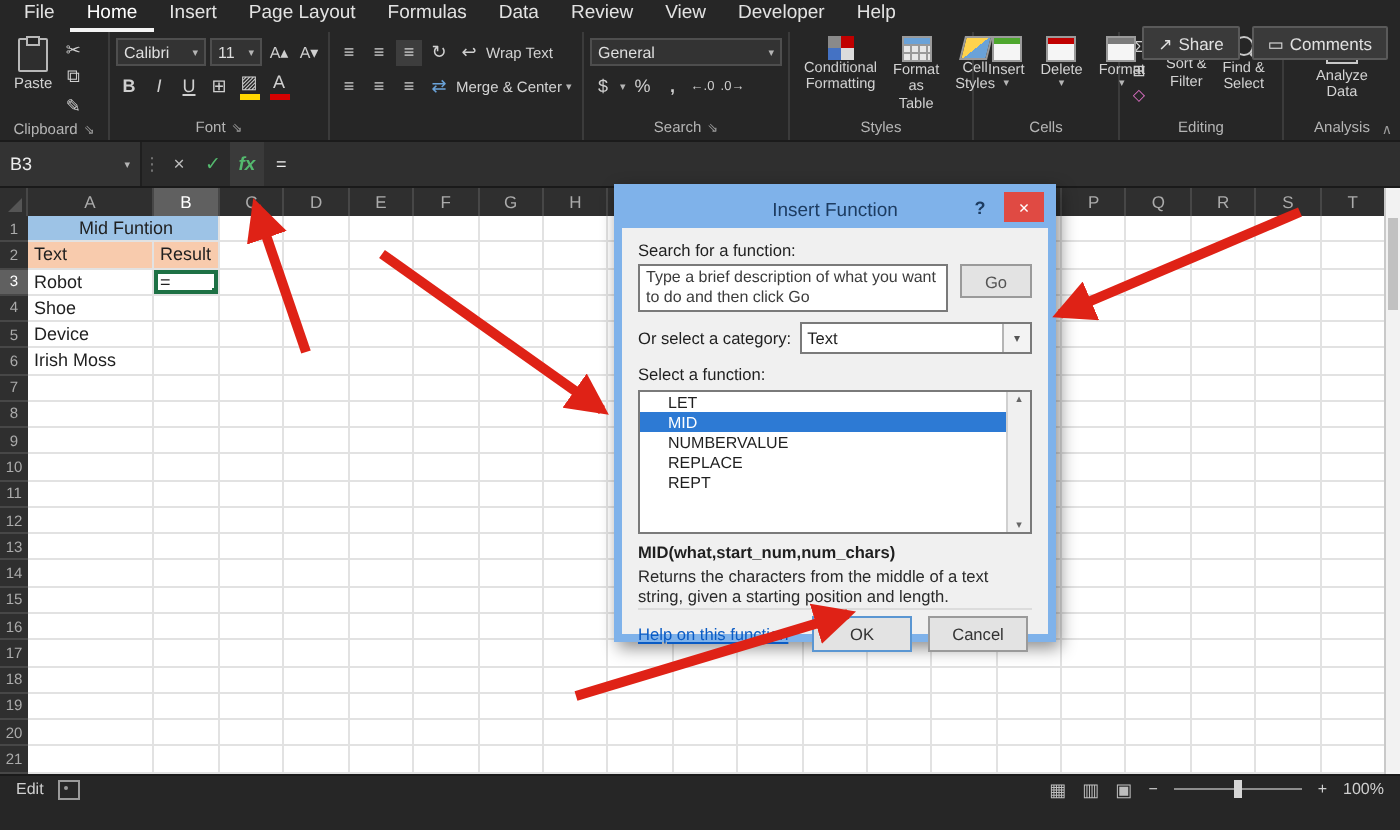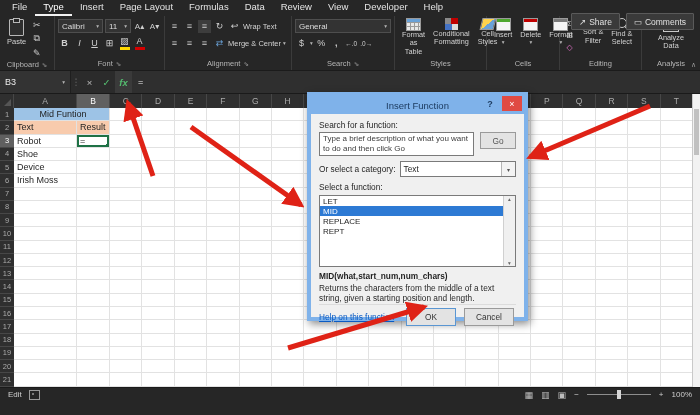--- a/index.html
+++ b/index.html
@@ -112,21 +112,21 @@
   .searchbox{flex:1;height:20px;background:#fff;border:1px solid #7a7a7a;font-size:8px;color:#3c3c3c;
              padding:1px 3px;line-height:1.2;}
   .gobtn{width:34px;height:15px;background:#e3e3e3;border:1px solid #9a9a9a;font-size:8.3px;color:#555;
          display:flex;align-items:center;justify-content:center;}
   .catrow{display:flex;align-items:center;gap:4px;margin-top:5px;}
   .select{flex:1;height:14px;background:#fff;border:1px solid #7a7a7a;display:flex;align-items:center;
           justify-content:space-between;font-size:8.3px;padding-left:3px;}
   .selcaret{width:13px;height:100%;border-left:1px solid #b5b5b5;background:#f3f3f3;display:flex;
             align-items:center;justify-content:center;font-size:6px;color:#555;}
   .flist{height:70px;background:#fff;border:1px solid #7a7a7a;position:relative;overflow:hidden;margin-top:1px;}
-  .fitem{height:10px;font-size:8px;color:#1f1f1f;display:flex;align-items:center;padding-left:3px;}
+  .fitem{height:10px;font-size:8px;color:#1f1f1f;display:flex;align-items:center;padding-left:14px;}
   .fitem.sel{background:#2d7ad4;color:#fff;}
   .lscroll{position:absolute;top:0;right:0;bottom:0;width:11px;background:#f0f0f0;border-left:1px solid #d0d0d0;
            display:flex;flex-direction:column;justify-content:space-between;align-items:center;font-size:5.5px;color:#666;}
   .sig{font-weight:bold;margin-top:4px;font-size:8.3px;}
   .desc{margin-top:2px;line-height:1.25;color:#2a2a2a;}
   .dfooter{margin-top:auto;border-top:1px solid #dcdcdc;height:24px;display:flex;align-items:center;flex:none;}
   .helplink{color:#0a5bc4;text-decoration:underline;font-size:8.3px;}
   .dbtn{width:48px;height:16px;border:1px solid #9a9a9a;background:#e3e3e3;font-size:8.3px;color:#333;
         display:flex;align-items:center;justify-content:center;}
   .dbtn.ok{margin-left:auto;border:1px solid #5a96d2;}
@@ -134,21 +134,21 @@
   
   .arrows{position:absolute;inset:0;z-index:20;pointer-events:none;}
 </style>
 </head>
 <body>
 
 <div class="app">
 
   <div class="tabrow">
       <div class="rtab">File</div>
-      <div class="rtab active">Type</div>
+      <div class="rtab active">Home</div>
       <div class="rtab">Insert</div>
       <div class="rtab">Page Layout</div>
       <div class="rtab">Formulas</div>
       <div class="rtab">Data</div>
       <div class="rtab">Review</div>
       <div class="rtab">View</div>
       <div class="rtab">Developer</div>
       <div class="rtab">Help</div>
     </div>
   <div class="topbtns">
@@ -233,24 +233,20 @@
           <div class="rowline">
             <span class="sic">≡</span>
             <span class="sic">≡</span>
             <span class="sic">≡</span>
             <span class="sic" style="color:#6aa2d8">⇄</span>
             <span style="font-size:7.5px;color:#d2d2d2">Merge &amp; Center</span>
             <span class="caret">▾</span>
           </div>
         </div>
       </div>
-      <div class="glabel">
-          <span>Alignment</span>
-          <span class="launcher">⇘</span>
-        </div>
     </div>
 
     <div class="rgroup" style="width:103px">
       <div class="gbody">
         <div class="stackcol" style="width:100%">
           <div class="rowline">
             <div class="combo" style="flex:1">
               <span>General</span>
               <span class="caret">▾</span>
             </div>
@@ -267,28 +263,28 @@
       </div>
       <div class="glabel">
           <span>Search</span>
           <span class="launcher">⇘</span>
         </div>
     </div>
 
     <div class="rgroup" style="width:92px">
       <div class="gbody" style="justify-content:space-around;width:100%;box-sizing:border-box">
         <div class="bigbtn">
+          <div class="cf-icon"></div>
+          <span>Conditional</span>
+          <span>Formatting</span>
+        </div>
+        <div class="bigbtn">
           <div class="tbl-icon"></div>
           <span>Format as</span>
           <span>Table</span>
-        </div>
-        <div class="bigbtn">
-          <div class="cf-icon"></div>
-          <span>Conditional</span>
-          <span>Formatting</span>
         </div>
         <div class="bigbtn">
           <div class="cs-icon"></div>
           <span>Cell</span>
           <span>Styles</span>
         </div>
       </div>
       <div class="glabel">
           <span>Styles</span>
         </div>
@@ -916,20 +912,21 @@
         <div class="select">
           <span>Text</span>
           <span class="selcaret">▾</span>
         </div>
       </div>
       <div class="dlabel" style="margin-top:5px">Select a function:</div>
       <div class="flist">
 
       <div class="fitem">LET</div>
           <div class="fitem sel">MID</div>
+          <div class="fitem">NUMBERVALUE</div>
           <div class="fitem">REPLACE</div>
           <div class="fitem">REPT</div>
           <div class="lscroll">
           <span>▴</span>
           <span>▾</span>
         </div>
         </div>
       <div class="sig">MID(what,start_num,num_chars)</div>
       <div class="desc">Returns the characters from the middle of a text string, given a starting position and length.</div>
       <div class="dfooter">

